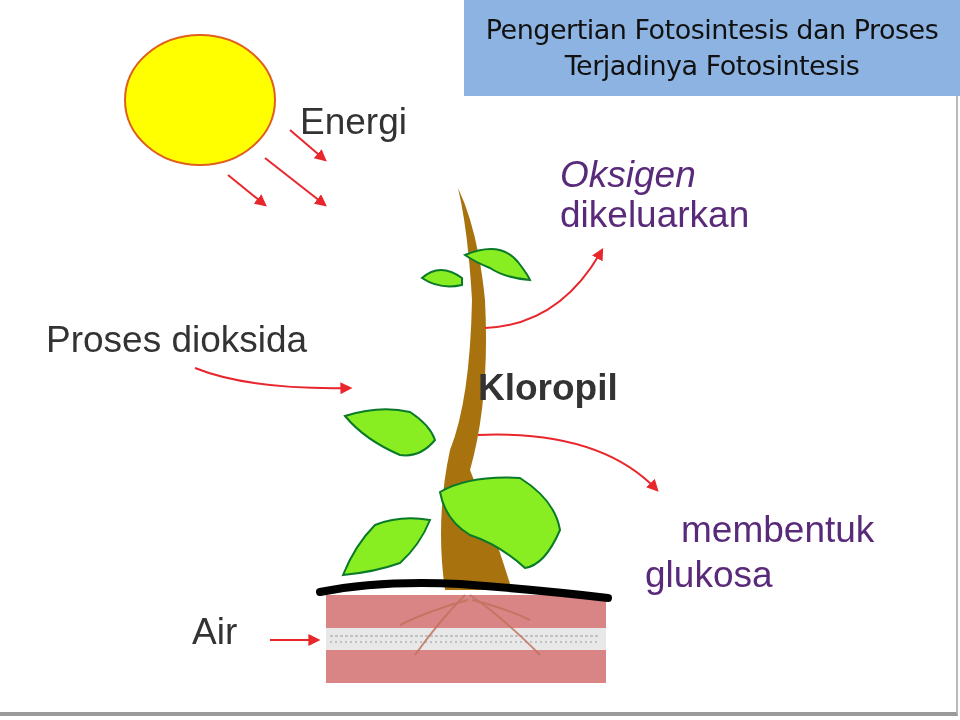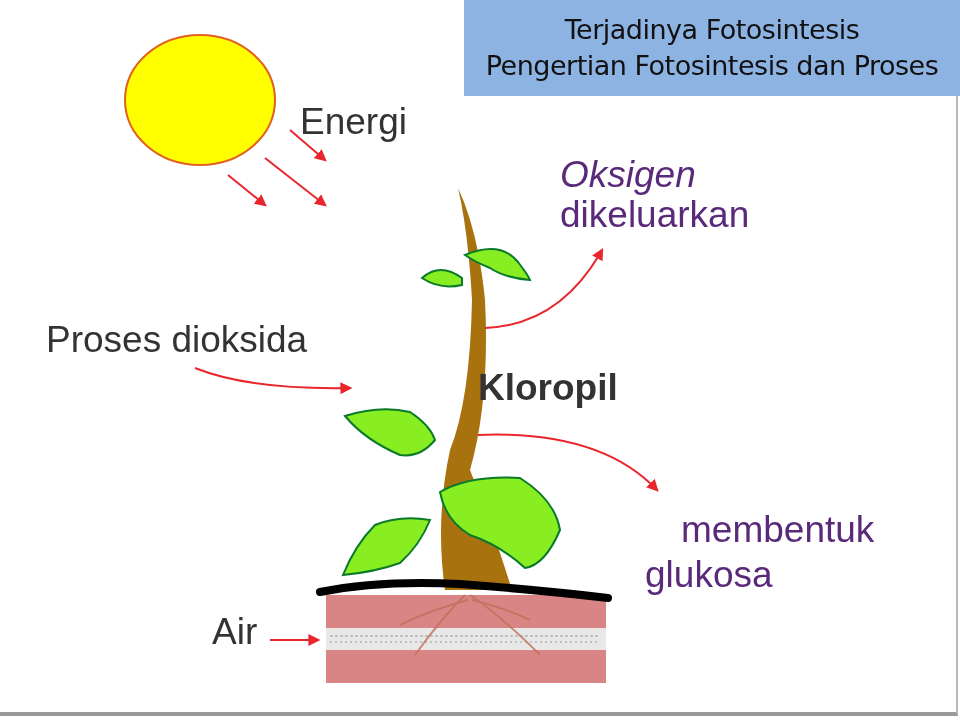--- a/index.html
+++ b/index.html
@@ -65,29 +65,29 @@
 
   <g stroke="#e8262c" stroke-width="2" fill="none">
     <path d="M485,328 Q560,325 602,250" marker-end="url(#ah)"></path>
     <path d="M195,368 Q250,390 350,388" marker-end="url(#ah)"></path>
     <path d="M478,435 Q600,430 657,490" marker-end="url(#ah)"></path>
     <line x1="270" y1="640" x2="318" y2="640" marker-end="url(#ah)"></line>
   </g>
 </svg>
 
 <div class="title-box">
+  <span>Pengertian Fotosintesis dan Proses</span>
   <span>Terjadinya Fotosintesis</span>
-  <span>Pengertian Fotosintesis dan Proses</span>
 </div>
 
 <div class="label" style="left:300px; top:78px;margin-top:24px;">Energi</div>
 
 <div class="label purple" style="left:560px; top:155px;font-style:italic;">Oksigen</div>
 <div class="label purple" style="left:560px; top:195px;text-align:center;">dikeluarkan</div>
 
 <div class="label" style="left:46px; top:320px;">Proses dioksida</div>
 
 <div class="label" style="left:478px; top:368px;font-weight:bold;">Kloropil</div>
 
 <div class="label purple" style="left:645px; top:510px;margin-left:36px;">membentuk</div>
 <div class="label purple" style="left:645px; top:555px;">glukosa</div>
 
-<div class="label" style="left:192px; top:612px;margin-left:20px;">Air</div>
+<div class="label" style="left:192px; top:612px;">Air</div>
 
 </body></html>

